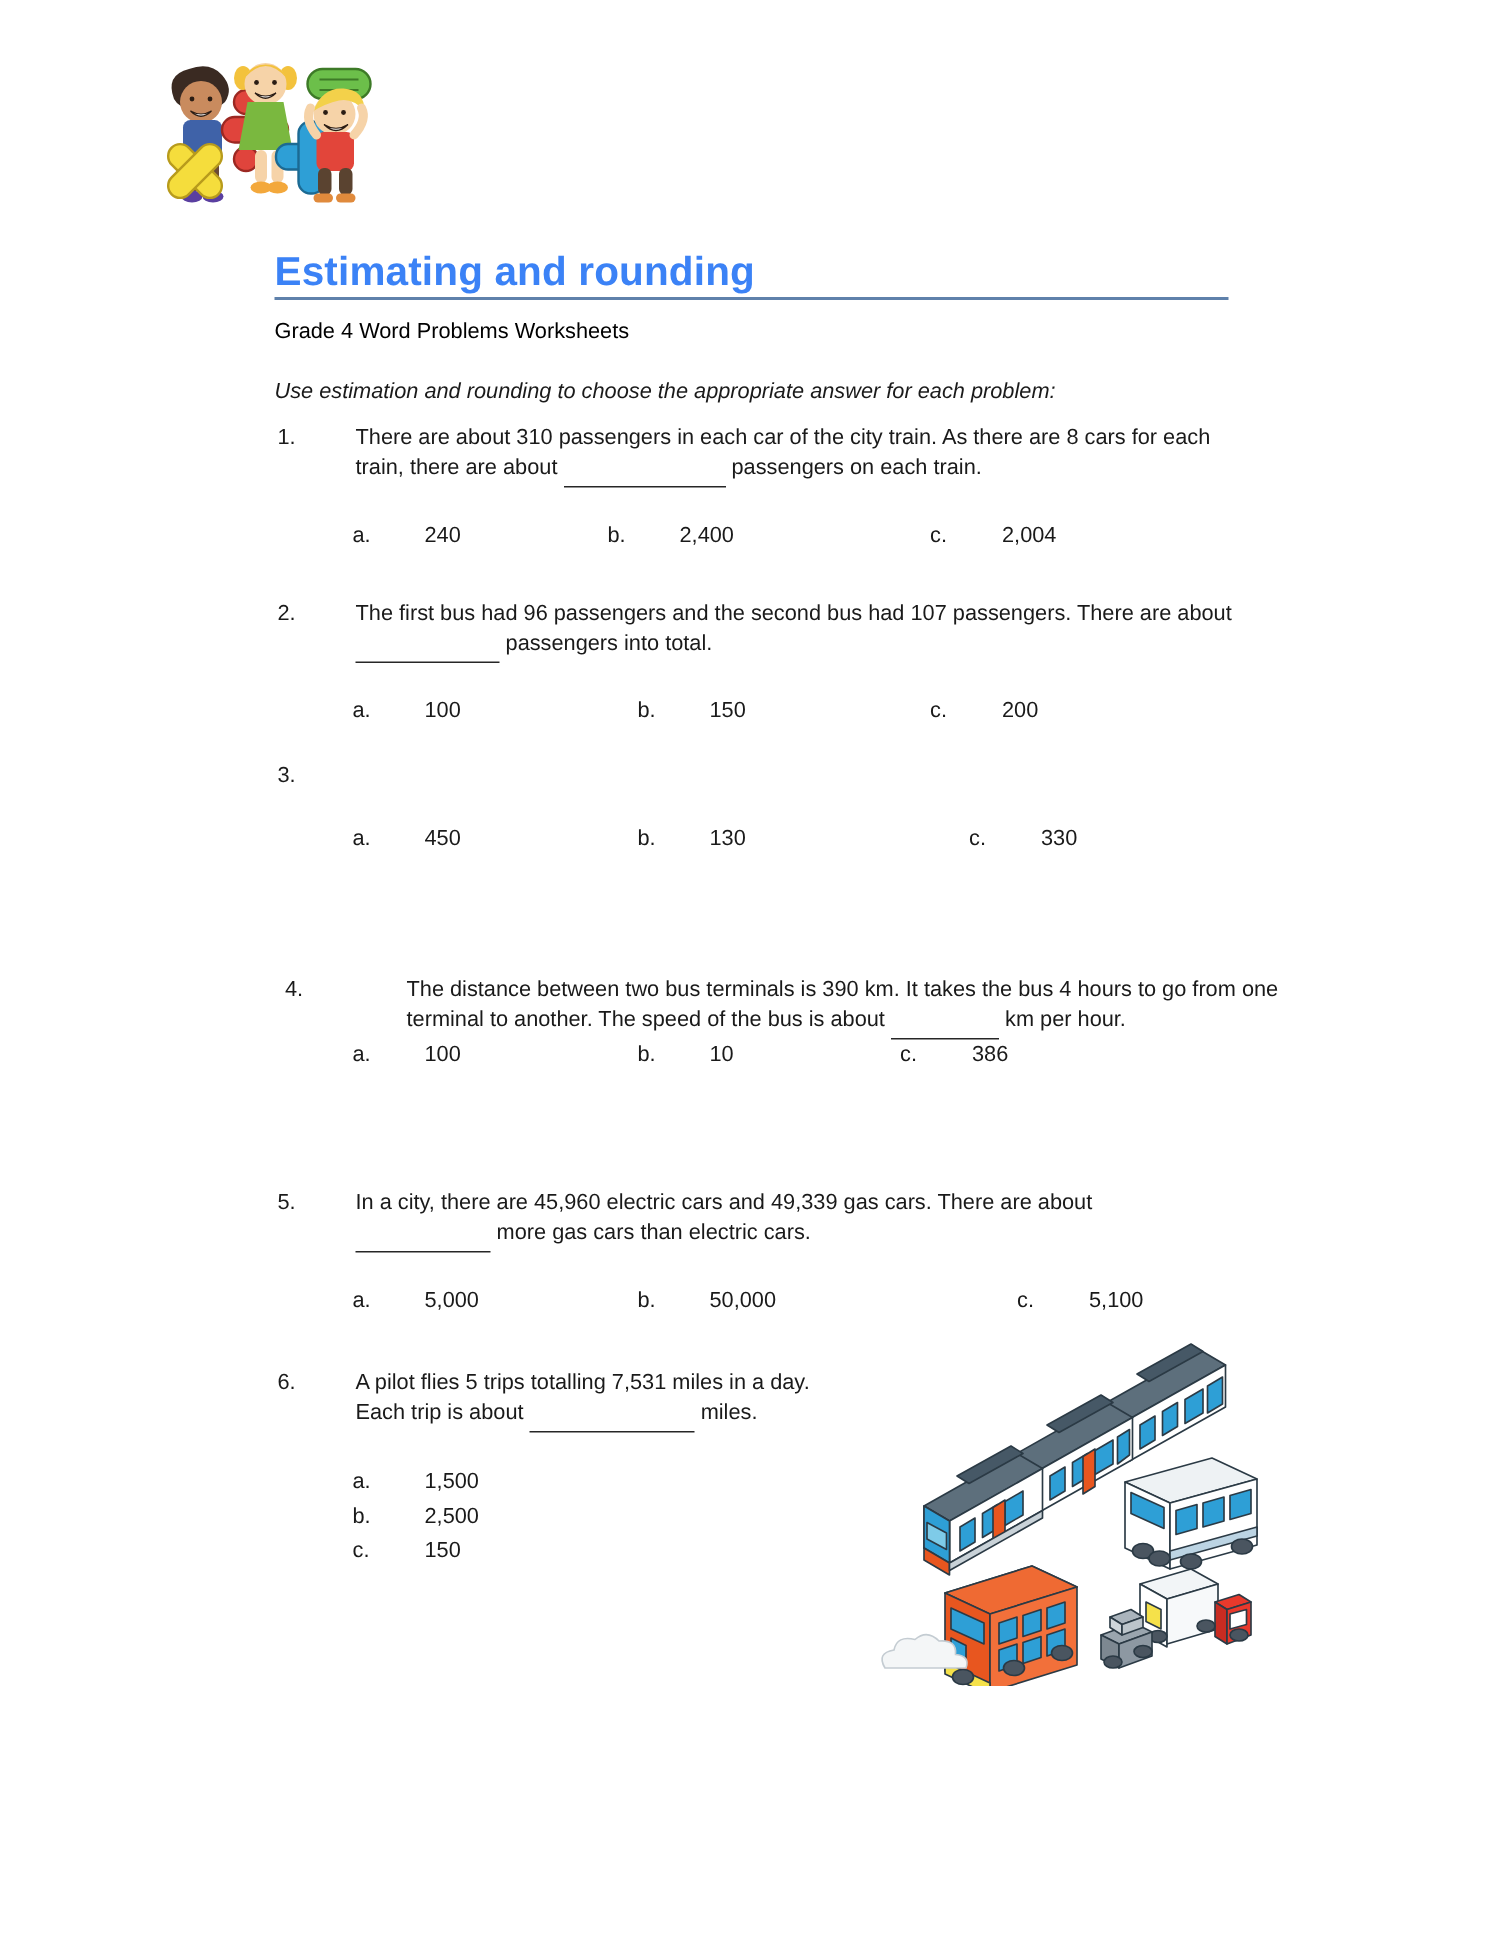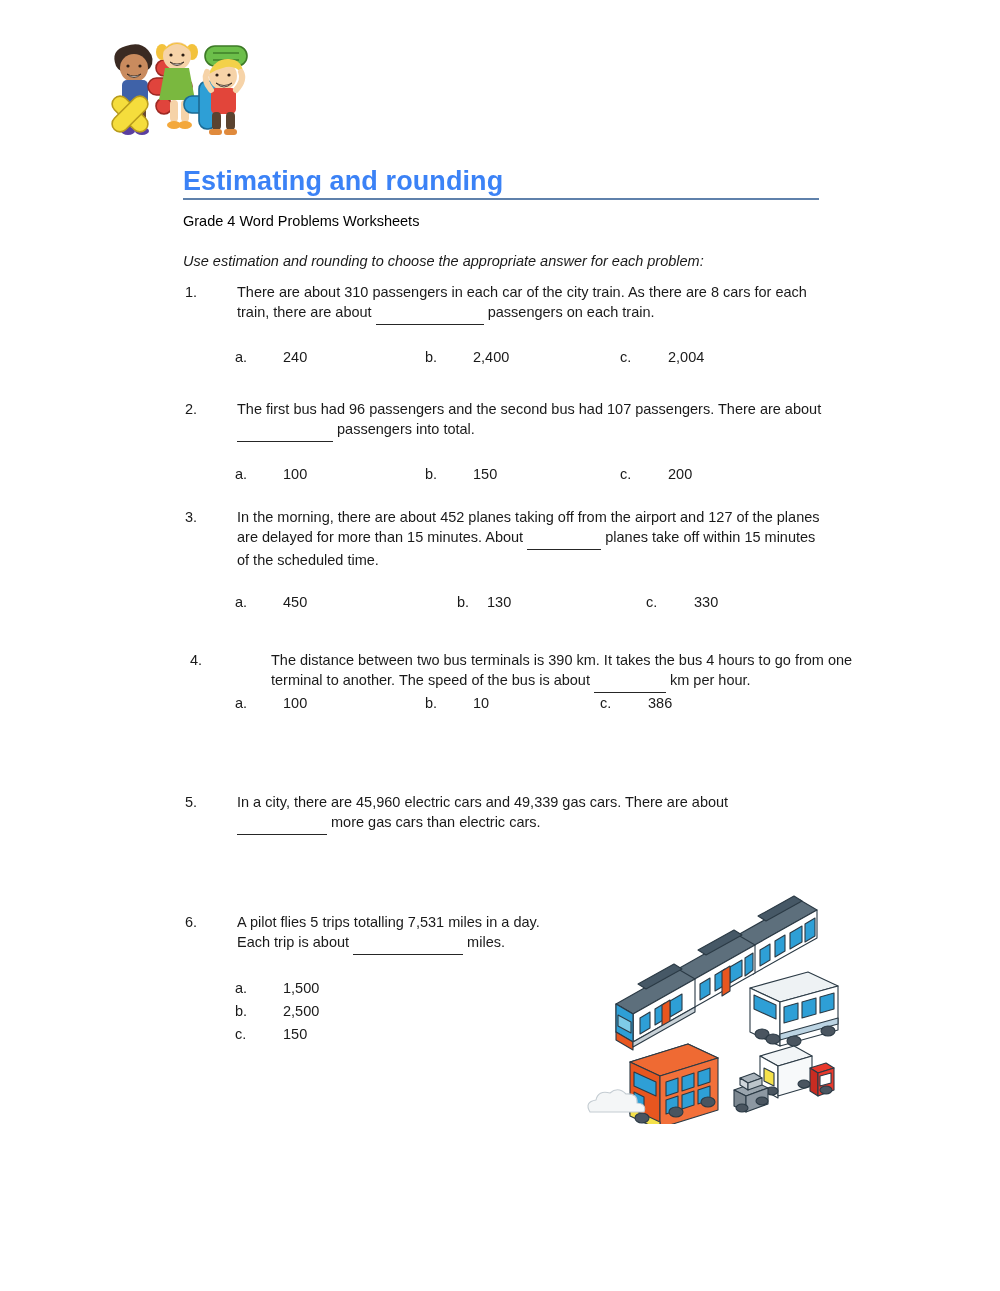--- a/index.html
+++ b/index.html
@@ -221,21 +221,21 @@
 
   <div class="q" style="position:absolute; top:0; left:0; width:1000px;">
     <div class="q-row">
       <div class="q-num">1.</div>
       <div class="q-text" style="width:585px;">
         <span>There are about 310 passengers in each car of the city train.  As there are 8 cars for each train, there are about </span><span class="blank" style="width:108px;">&nbsp;</span><span> passengers on each train.</span>
       </div>
     </div>
     <div class="answers" style="margin-top:22px;">
       <div class="ans" style="left:235px;"><span class="lab">a.</span><span>240</span></div>
-      <div class="ans" style="left:425px;"><span class="lab">b.</span><span>2,400</span></div>
+      <div class="ans" style="left:405px;"><span class="lab">b.</span><span>2,400</span></div>
       <div class="ans" style="left:620px;"><span class="lab">c.</span><span>2,004</span></div>
     </div>
   </div>
 
   <div class="q" style="position:absolute; top:117px; left:0; width:1000px;">
     <div class="q-row">
       <div class="q-num">2.</div>
       <div class="q-text" style="width:585px;">
         <span>The first bus had 96 passengers and the second bus had 107 passengers. There are about </span><span class="blank" style="width:96px;">&nbsp;</span><span> passengers into total.</span>
       </div>
@@ -243,27 +243,24 @@
     <div class="answers" style="margin-top:22px;">
       <div class="ans" style="left:235px;"><span class="lab">a.</span><span>100</span></div>
       <div class="ans" style="left:425px;"><span class="lab">b.</span><span>150</span></div>
       <div class="ans" style="left:620px;"><span class="lab">c.</span><span>200</span></div>
     </div>
   </div>
 
   <div class="q" style="position:absolute; top:225px; left:0; width:1000px;">
     <div class="q-row">
       <div class="q-num">3.</div>
-      <div class="q-text" style="width:585px;">
-        <span>In the morning, there are about 452 planes taking off from the airport and 127 of the planes are delayed for more than 15 minutes. About </span><span class="blank" style="width:74px;">&nbsp;</span><span> planes take off within 15 minutes of the scheduled time.</span>
-      </div>
     </div>
     <div class="answers" style="margin-top:22px;">
       <div class="ans" style="left:235px;"><span class="lab">a.</span><span>450</span></div>
-      <div class="ans" style="left:439px;text-align:center;"><span class="lab">b.</span><span>130</span></div>
+      <div class="ans" style="left:425px;"><span class="lab">b.</span><span>130</span></div>
       <div class="ans" style="left:620px;margin-left:26px;"><span class="lab">c.</span><span>330</span></div>
     </div>
   </div>
 
   <div class="q" style="position:absolute; top:368px; left:0; width:1000px;">
     <div class="q-row">
       <div class="q-num" style="padding-left:190px;">4.</div>
       <div class="q-text" style="width:588px;margin-left:29px;">
         <span>The distance between two bus terminals is 390 km. It takes the bus 4 hours to go from one terminal to another. The speed of the bus is about </span><span class="blank" style="width:72px;">&nbsp;</span><span> km per hour.</span>
       </div>
@@ -274,20 +271,25 @@
       <div class="ans" style="left:600px;"><span class="lab">c.</span><span>386</span></div>
     </div>
   </div>
 
   <div class="q" style="position:absolute; top:510px; left:0; width:1000px;">
     <div class="q-row">
       <div class="q-num">5.</div>
       <div class="q-text" style="width:585px;">
         <span>In a city, there are 45,960 electric cars and 49,339 gas cars. There are about </span><span class="blank" style="width:90px;">&nbsp;</span><span> more gas cars than electric cars.</span>
       </div>
+    </div>
+    <div class="answers" style="margin-top:22px;">
+      <div class="ans" style="left:235px;"><span class="lab">a.</span><span>5,000</span></div>
+      <div class="ans" style="left:425px;"><span class="lab">b.</span><span>50,000</span></div>
+      <div class="ans" style="left:678px;"><span class="lab">c.</span><span>5,100</span></div>
     </div>
   </div>
 
   <div class="q" style="position:absolute; top:630px; left:0; width:1000px;">
     <div class="q-row">
       <div class="q-num">6.</div>
       <div class="q-text" style="width:318px;">
         <span>A pilot flies 5 trips totalling 7,531 miles in a day. Each trip is about </span><span class="blank" style="width:110px;">&nbsp;</span><span> miles.</span>
       </div>
     </div>

